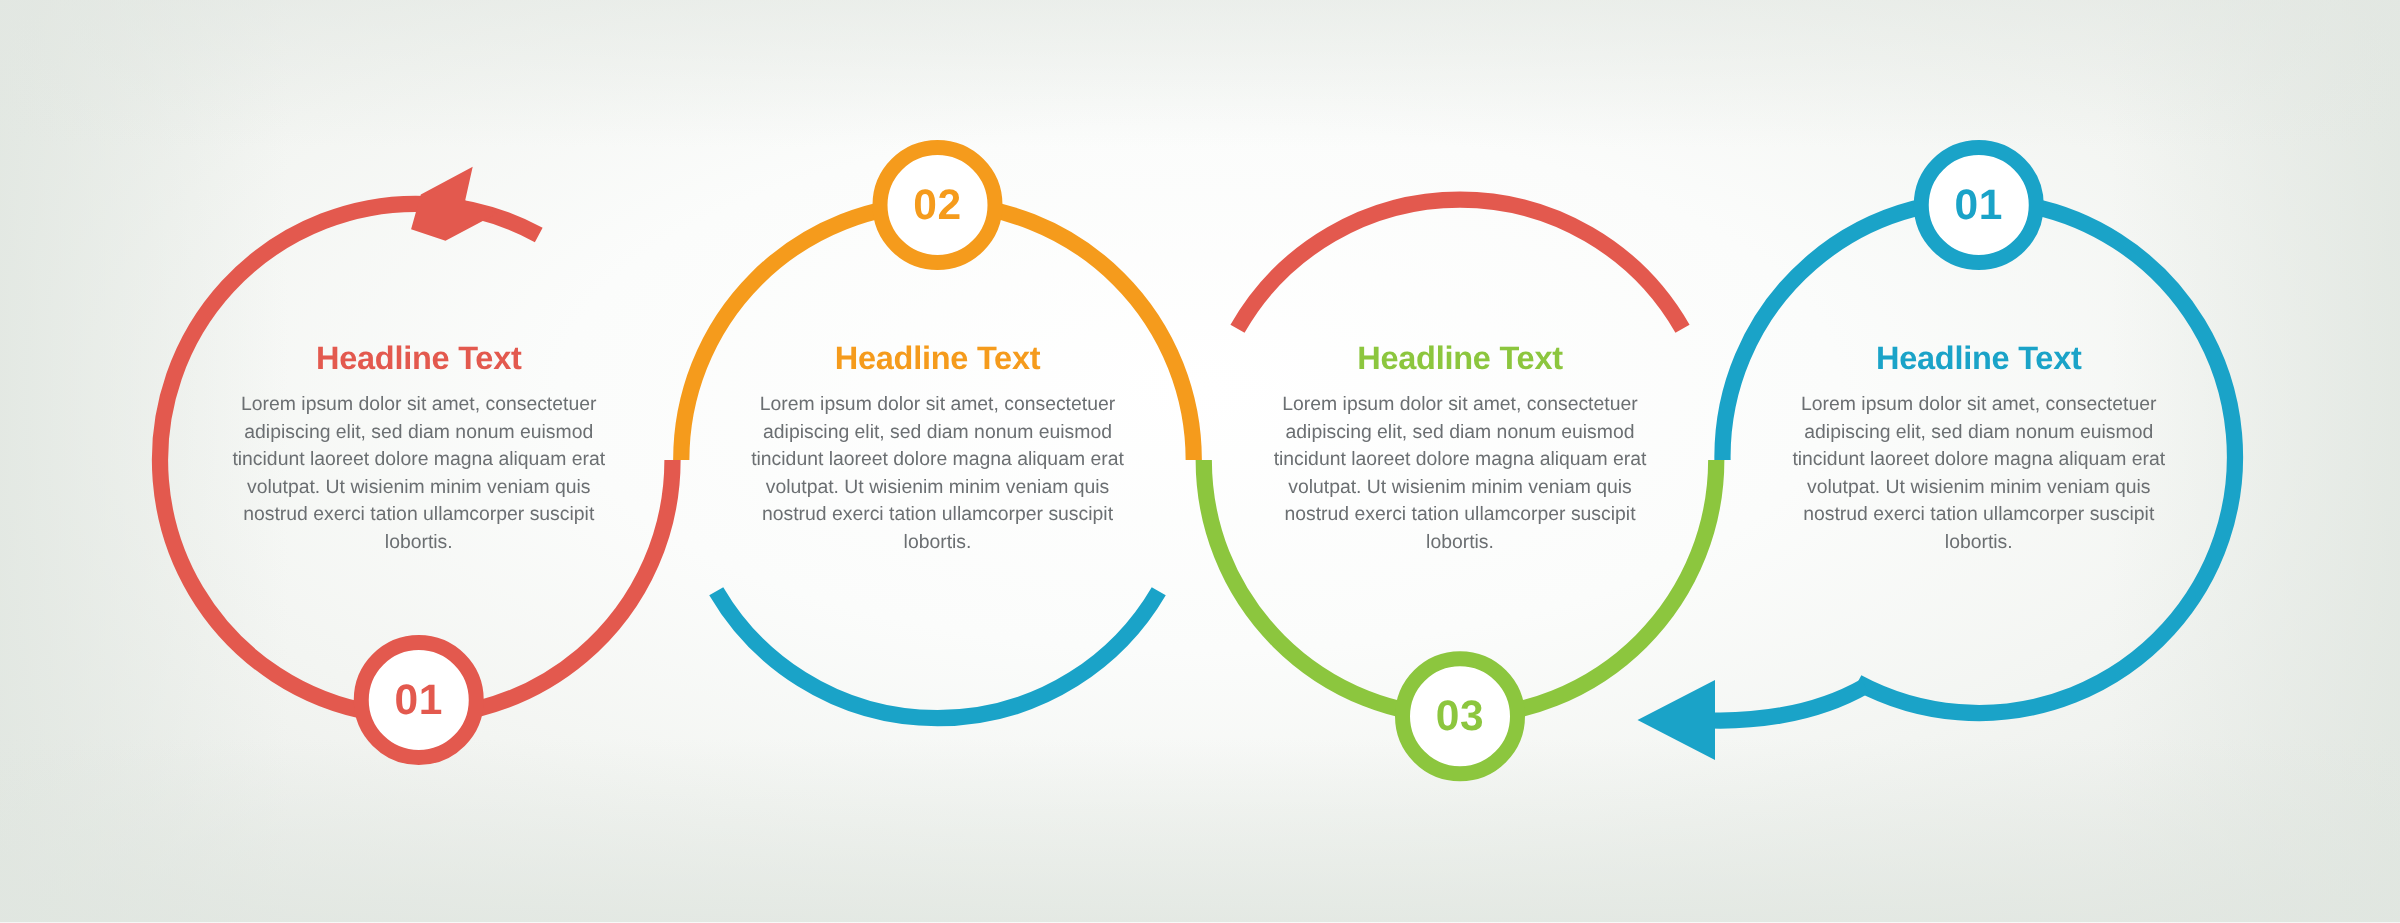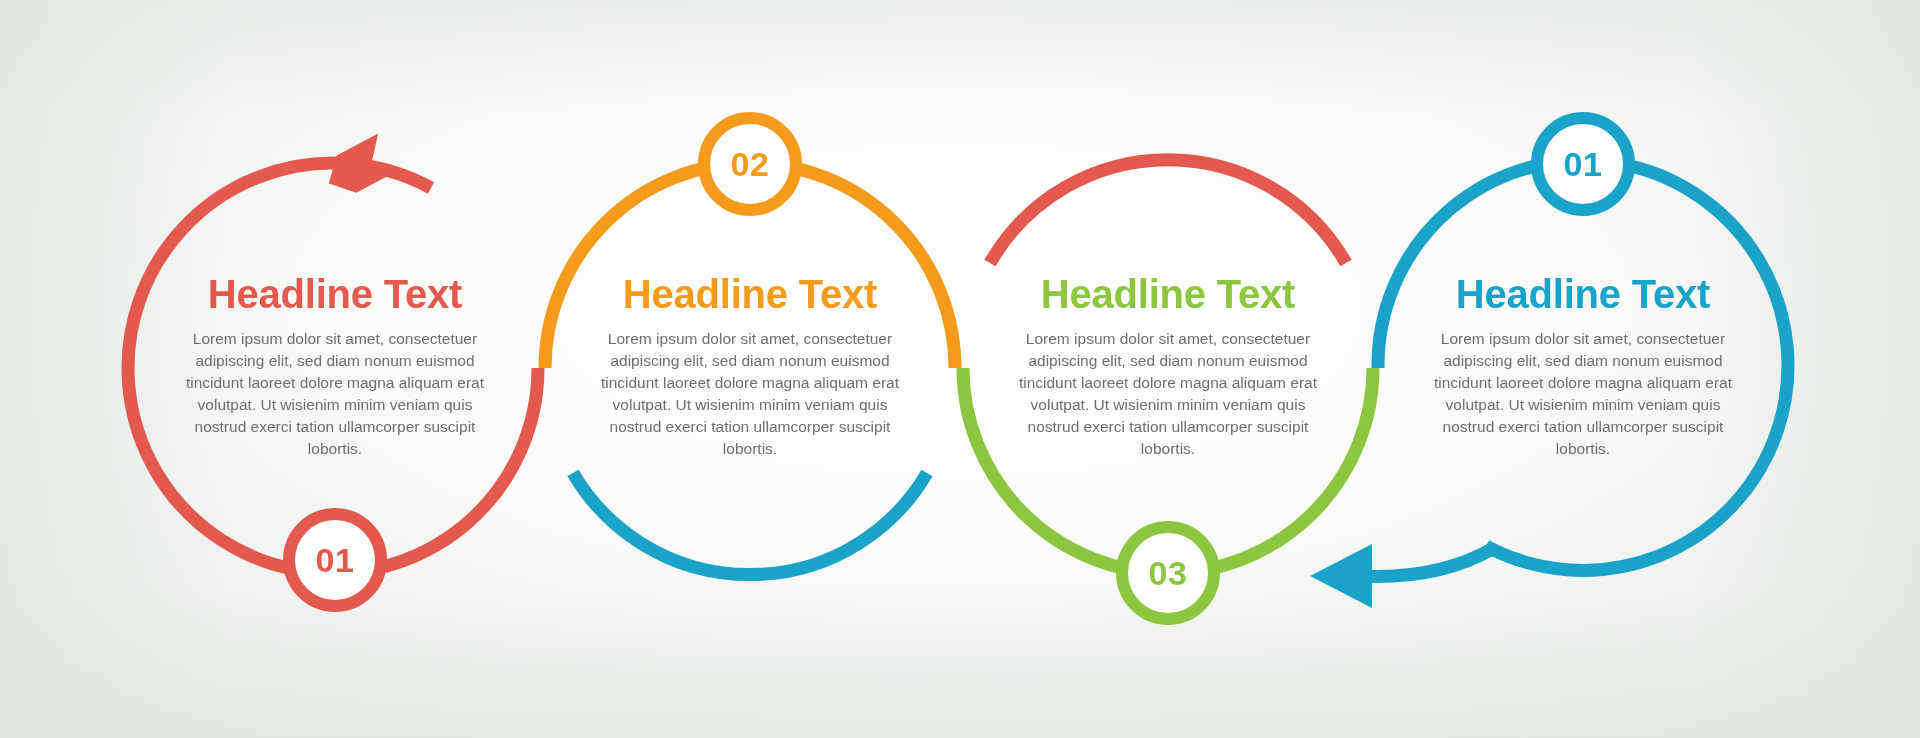--- a/index.html
+++ b/index.html
@@ -35,21 +35,21 @@
     width: 1920px;
     height: 738px;
   }
 
   .panel {
     position: absolute;
     width: 330px;
     text-align: center;
   }
   .panel-headline {
-    font-size: 40px;
+    font-size: 26px;
     font-weight: 700;
     letter-spacing: -0.2px;
     margin: 0 0 12px 0;
     line-height: 1.1;
   }
   .panel-body {
     font-size: 15.5px;
     line-height: 1.42;
     color: #6b6f72;
     margin: 0;

